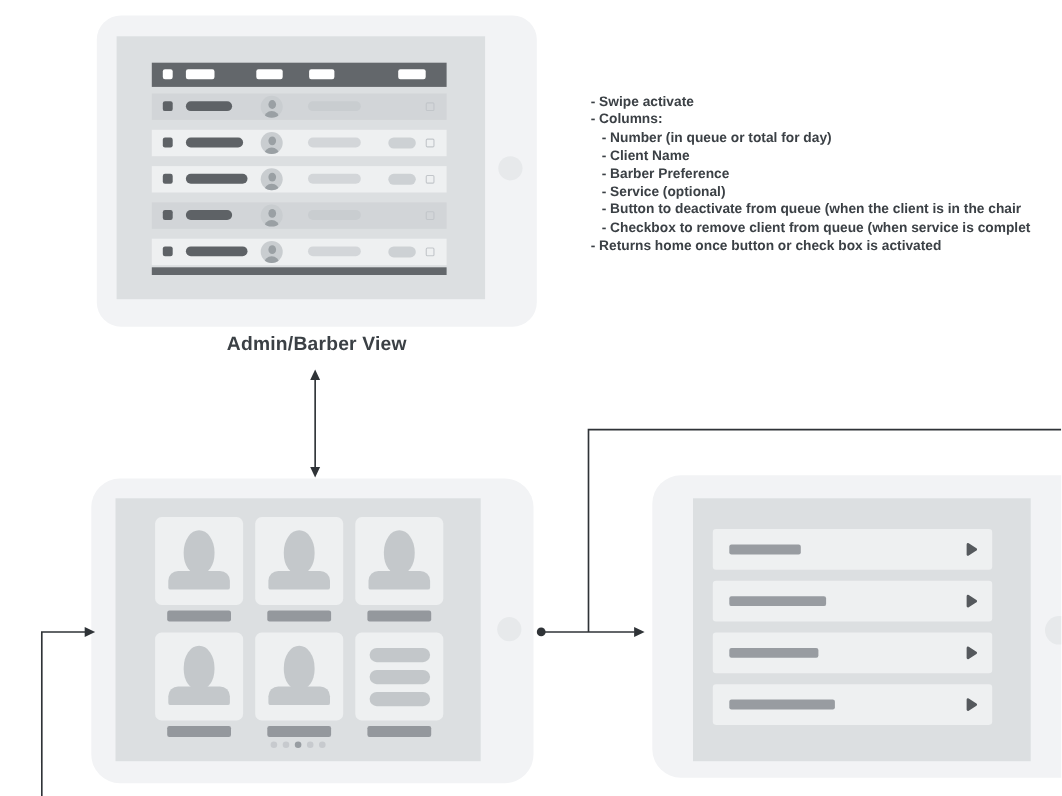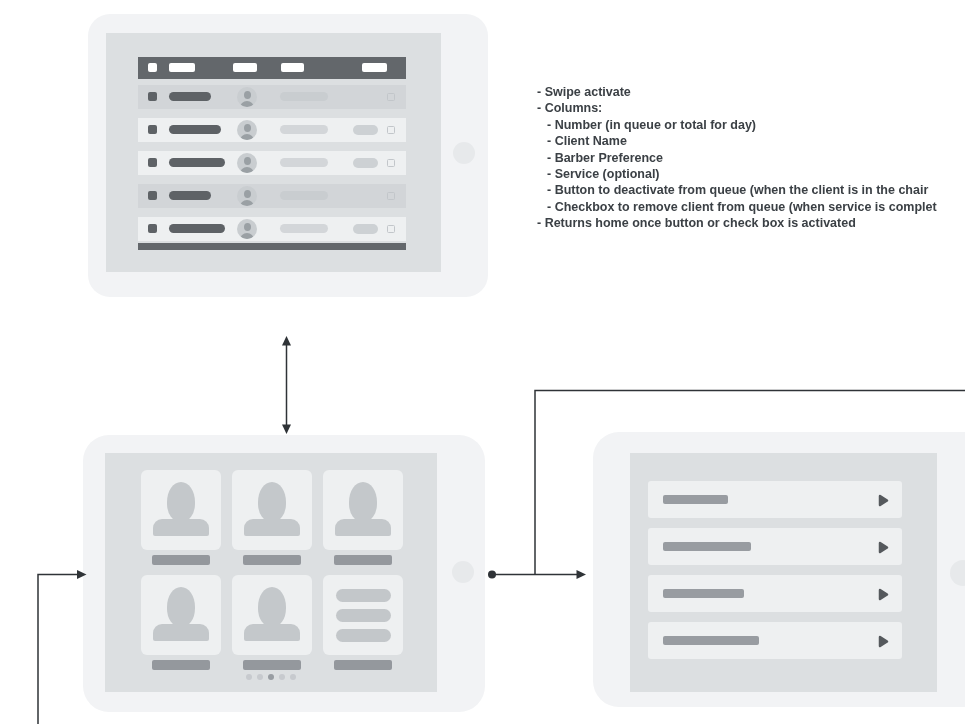--- a/index.html
+++ b/index.html
@@ -150,20 +150,21 @@
               <span class="sbar"></span>
               <span class="pill"></span>
               <span class="cbox"></span>
             </div>
           </div>
         <div class="qfoot"></div>
       </div>
     </div>
     <div class="home h1"></div>
   </div>
+  <div class="viewlabel">Admin/Barber View</div>
 
   <div class="notes" id="notes">
       <div class="l0">- Swipe activate</div>
       <div class="l0">- Columns:</div>
       <div class="l1">- Number (in queue or total for day)</div>
       <div class="l1">- Client Name</div>
       <div class="l1">- Barber Preference</div>
       <div class="l1">- Service (optional)</div>
       <div class="l1">- Button to deactivate from queue (when the client is in the chair</div>
       <div class="l1">- Checkbox to remove client from queue (when service is complet</div>

